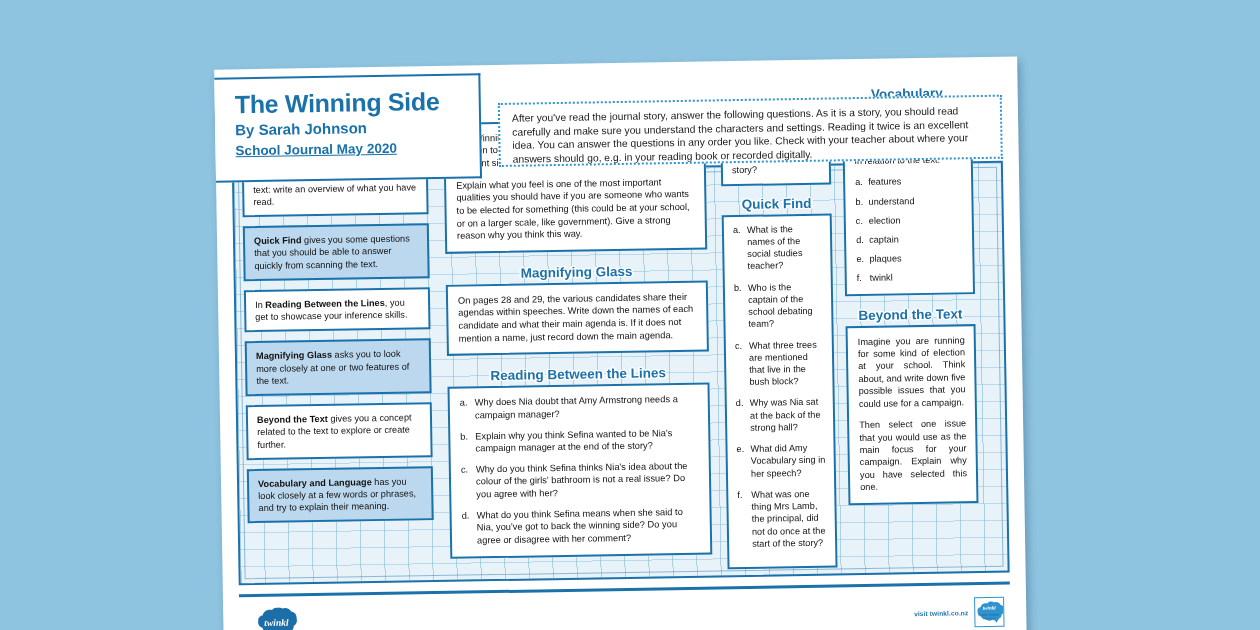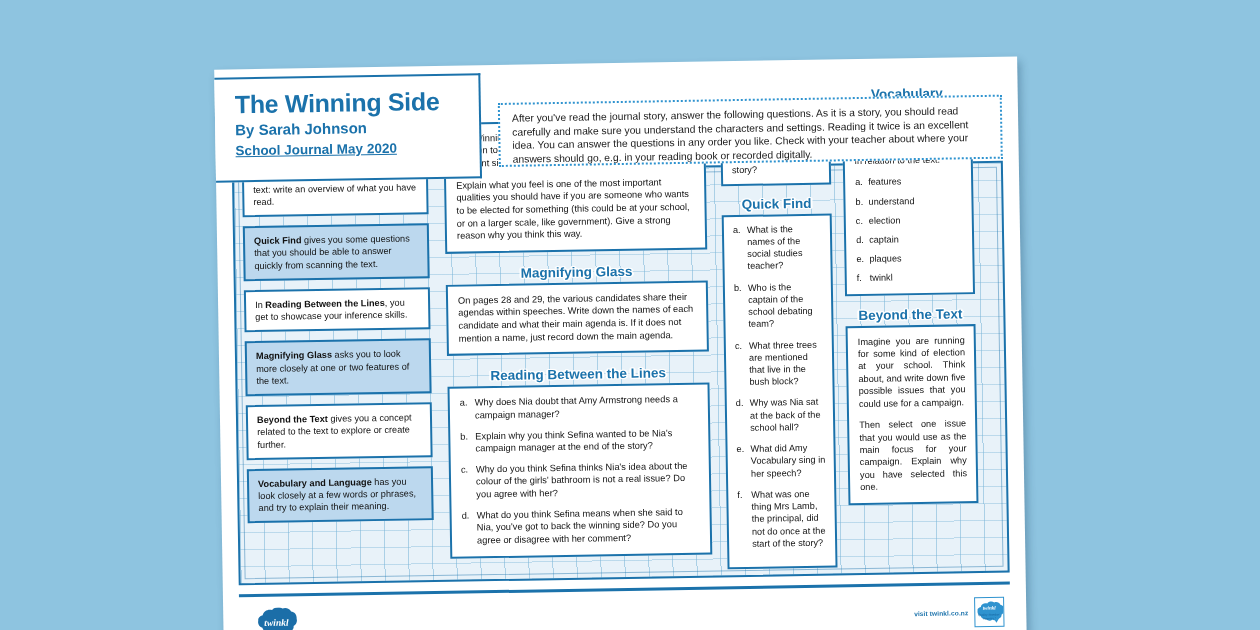--- a/index.html
+++ b/index.html
@@ -313,21 +313,21 @@
               <li>
                 <span class="lbl">b.</span>
                 <span class="txt">Who is the captain of the school debating team?</span>
               </li>
               <li>
                 <span class="lbl">c.</span>
                 <span class="txt">What three trees are mentioned that live in the bush block?</span>
               </li>
               <li>
                 <span class="lbl">d.</span>
-                <span class="txt">Why was Nia sat at the back of the school hall?</span>
+                <span class="txt">Why was Nia sat at the back of the strong hall?</span>
               </li>
               <li>
                 <span class="lbl">e.</span>
                 <span class="txt">What did Amy Vocabulary sing in her speech?</span>
               </li>
               <li>
                 <span class="lbl">f.</span>
                 <span class="txt">What was one thing Mrs Lamb, the principal, did not do once at the start of the story?</span>
               </li>
             </ol>

